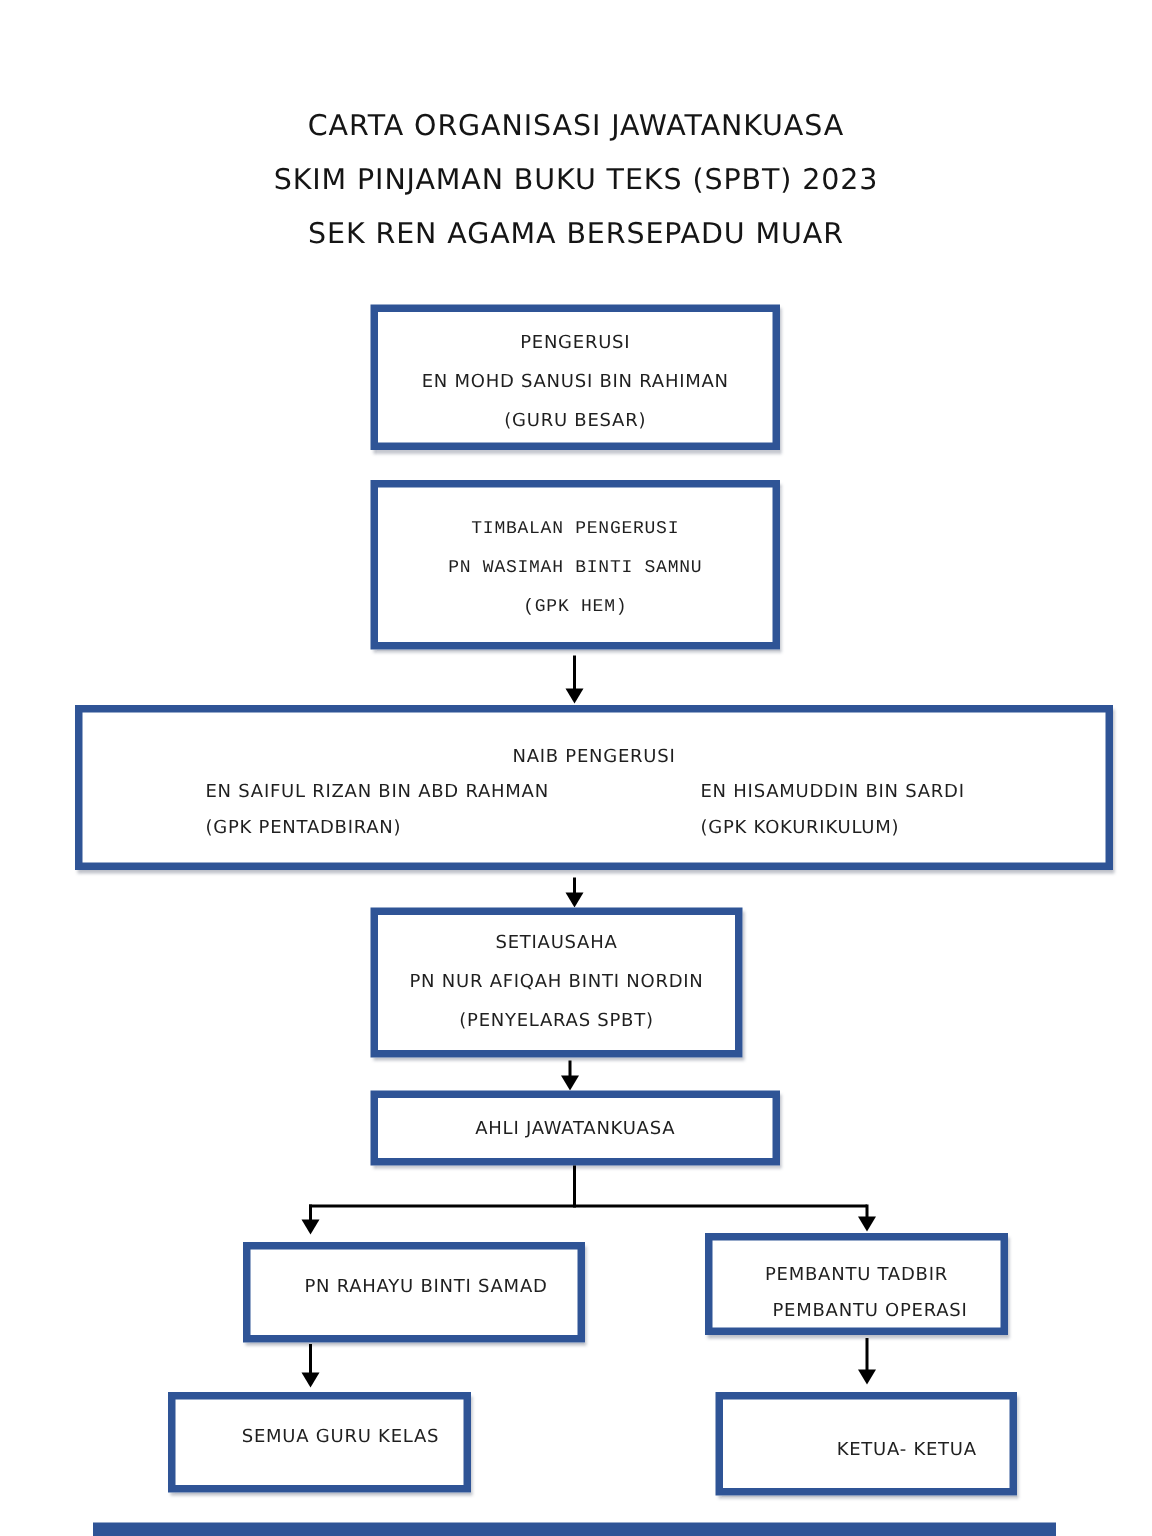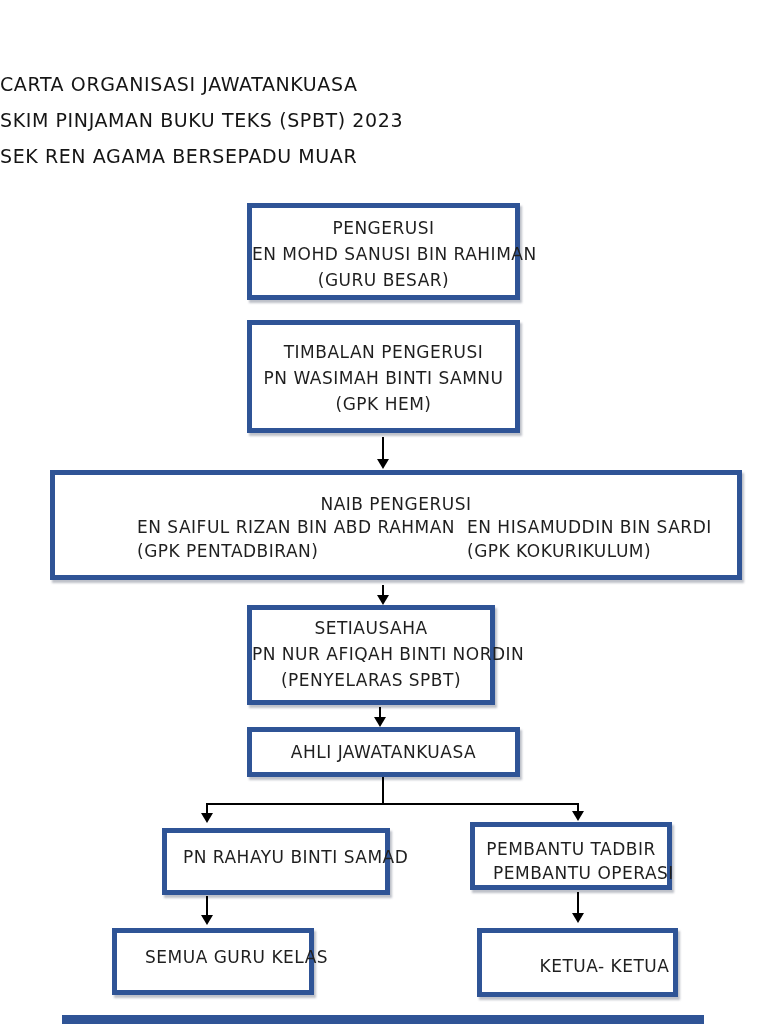--- a/index.html
+++ b/index.html
@@ -3,32 +3,32 @@
 <meta charset="utf-8">
 <style>
   html,body { margin:0; padding:0; background:#ffffff; }
   .canvas {
     position:relative; width:768px; height:1024px; background:#ffffff;
     font-family:"DejaVu Sans","Liberation Sans",sans-serif;
     color:#1f1f1f; overflow:hidden;
   }
   .title {
     position:absolute; top:66px; left:0; width:768px;
-    text-align:left; font-size:19px; line-height:36px;
+    text-align:center; font-size:19px; line-height:36px;
     letter-spacing:0.6px; color:#151515;
   }
   .box {
     position:absolute; box-sizing:border-box; background:#ffffff;
     border:5px solid #2F5496;
     box-shadow:1.5px 2.5px 2px rgba(110,118,135,0.45);
-    text-align:center; font-size:17px; letter-spacing:0.5px; color:#1f1f1f;
+    text-align:center; font-size:12px; letter-spacing:0.5px; color:#1f1f1f;
   }
   .box .ln { line-height:26px; white-space:nowrap; }
   .box-pengerusi { left:247px; top:203px; width:273px; height:97px; padding-top:7px; }
-  .box-timbalan  { left:247px; top:320px; width:273px; height:113px; padding-top:14px; }
+  .box-timbalan  { left:247px; top:320px; width:273px; height:113px; padding-top:14px;font-family:Liberation Mono, monospace; }
   .box-naib      { left:50px;  top:470px; width:692px; height:110px; }
   .naib-title { position:absolute; top:16px; left:0; width:100%; text-align:center; line-height:24px; }
   .naib-col { position:absolute; top:40px; text-align:left; }
   .naib-col .ln { line-height:24px; }
   .naib-col-left  { left:82px; }
   .naib-col-right { left:412px; }
   .box-setiausaha { left:247px; top:605px; width:248px; height:100px; padding-top:5px; }
   .box-ahli { left:247px; top:727px; width:273px; height:50px; display:flex; align-items:center; justify-content:center; }
   .box-rahayu { left:115px; top:828px; width:228px; height:67px; padding-top:13px; padding-left:16px;margin-left:47px; }
   .box-rahayu .ln, .box-semua .ln, .box-ketua .ln { line-height:22px; }

